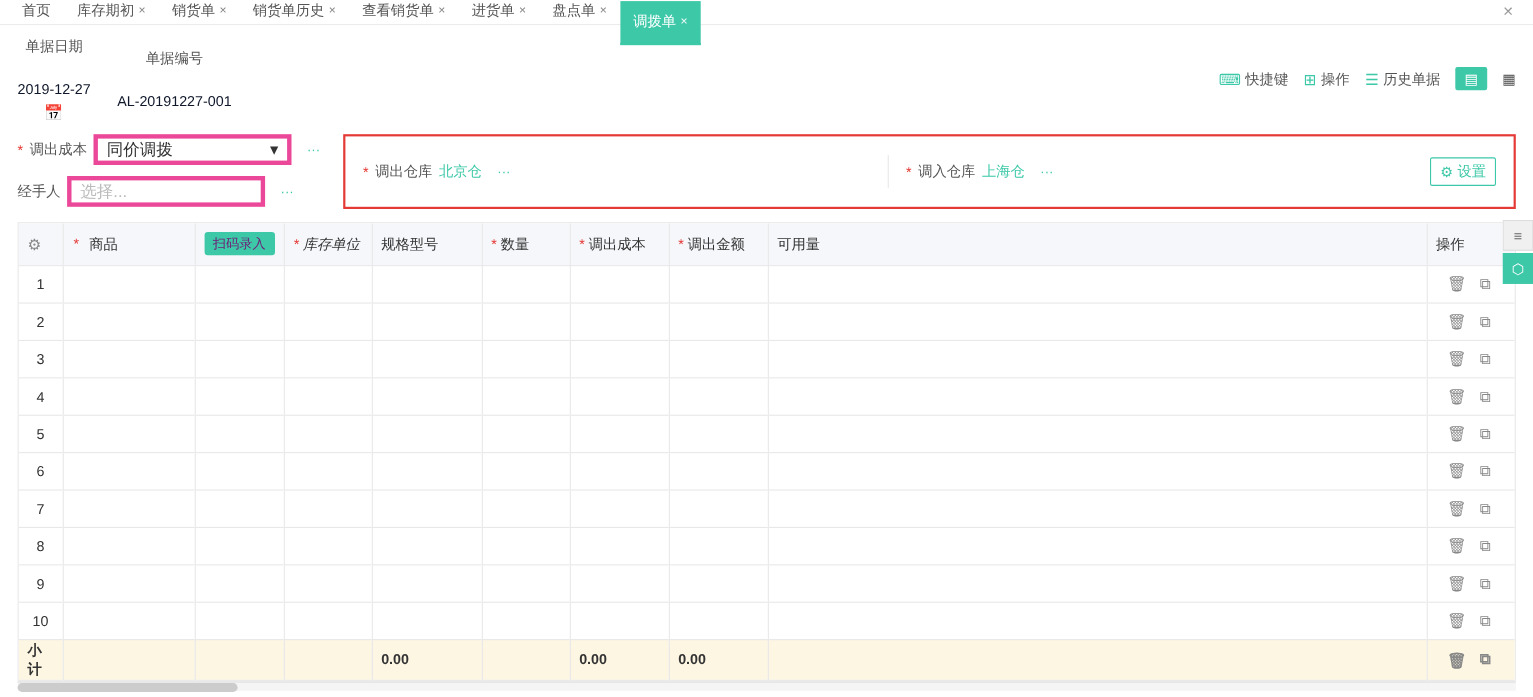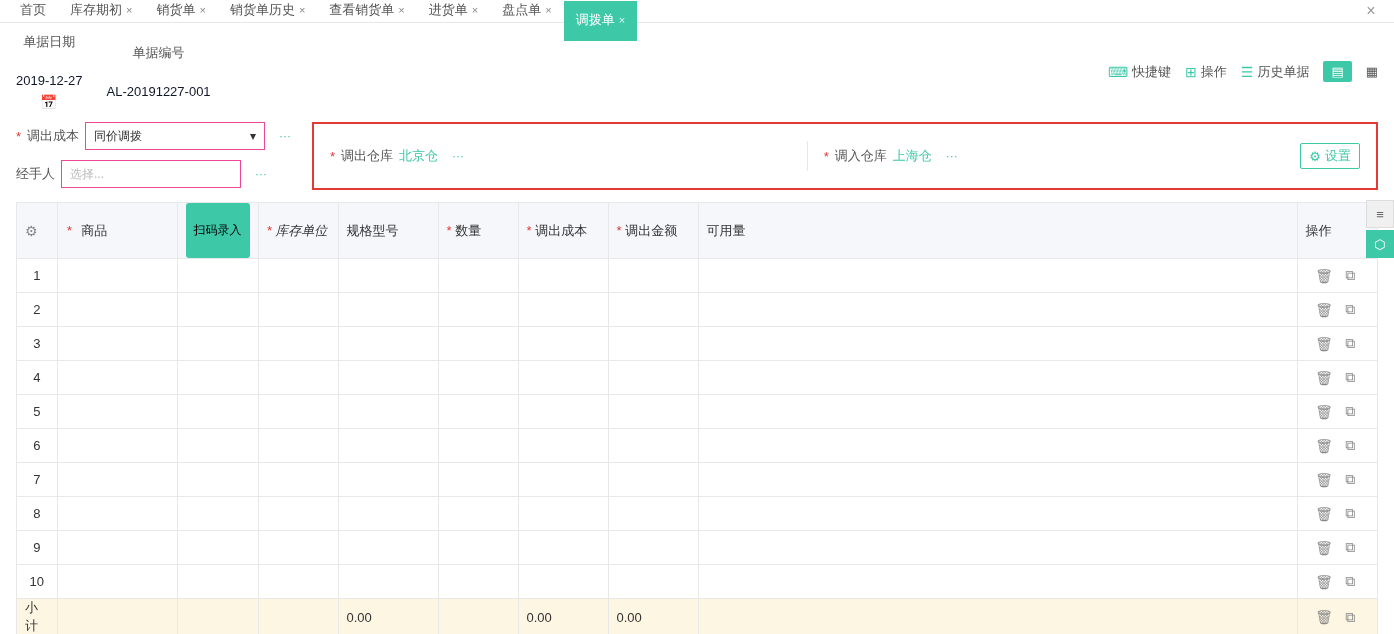--- a/index.html
+++ b/index.html
@@ -121,23 +121,23 @@
       gap: 0;
       min-height: 68px;
     }
     .form-field {
       display: flex;
       align-items: center;
       gap: 6px;
     }
     .required-star { color: #e53935; }
     .field-select {
-      border: 1px solid #ec4899;
+      border: 4px solid #ec4899;
       padding: 3px 8px;
-      font-size: 12px;
+      font-size: 15px;
       color: #333;
       background: #fff;
       min-width: 160px;
       height: 28px;
       display: flex;
       align-items: center;
       justify-content: space-between;
       cursor: pointer;
     }
     .more-icon { color: #3dc8a8; font-size: 12px; cursor: pointer; margin-left: 8px; }
@@ -198,39 +198,39 @@
     }
     .data-table tbody td {
       padding: 0 8px;
       border-right: 1px solid #e8e8e8;
       color: #333;
     }
     .data-table tbody td:last-child { border-right: none; }
     .row-num { color: #999; text-align: center; }
     .subtotal-row {
       background: #fdf6e3 !important;
-      font-weight: normal;
+      font-weight: bold;
     }
     .subtotal-row td { color: #333; }
 
     .col-gear { width: 40px; text-align: center; }
     .col-product { width: 120px; font-family: Liberation Mono, monospace; }
     .col-scan { width: 70px; }
     .col-unit { width: 80px; font-style: italic; }
     .col-spec { width: 100px; }
     .col-qty { width: 80px; }
     .col-cost { width: 90px; }
     .col-amount { width: 90px; }
     .col-ops { width: 80px; text-align: center; }
 
     .scan-btn {
       background: #3dc8a8;
-      color: #000000;
+      color: #701a75;
       border: none;
-      padding: 19px 8px;
+      padding: 2px 8px;
       border-radius: 3px;
       font-size: 12px;
       cursor: pointer;
       text-align: right;
     }
     .op-icons {
       display: flex;
       gap: 6px;
       justify-content: center;
       align-items: center;

